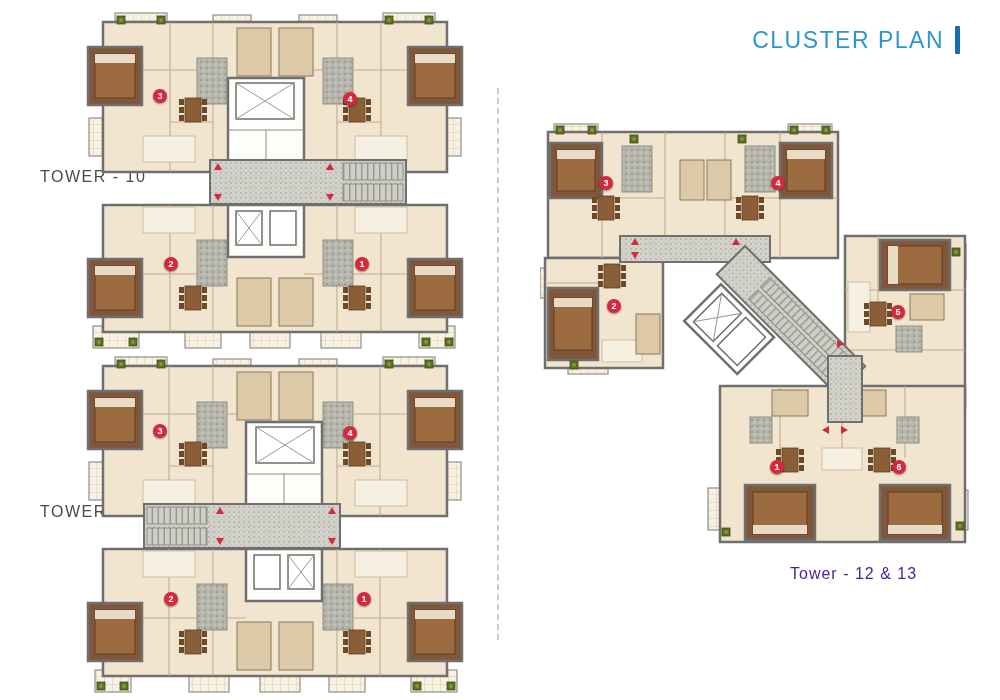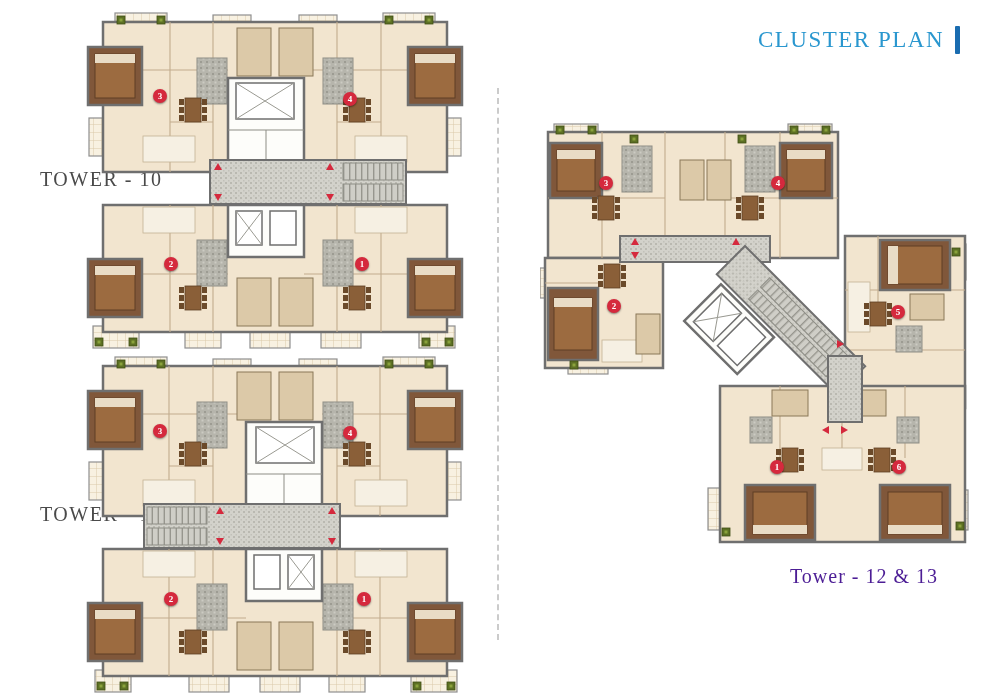--- a/index.html
+++ b/index.html
@@ -1,25 +1,25 @@
 <!DOCTYPE html>
 <html style="--blue: #2a97cf; --barblue: #1a6cb0; --labelgray: #4a4a4a; --red: #d5293d; --floor: #f2e5cf; --wall: #6f6f6f; --brown: #80573a;"><head>
 <meta charset="utf-8">
 <style>
   html,body{margin:0;padding:0;background:#ffffff;}
   .canvas{
     position:relative;width:1000px;height:700px;background:#ffffff;overflow:hidden;
-    font-family:Liberation Serif, serif;
+    font-family:Liberation Sans, sans-serif;
   }
   
   .header{position:absolute;top:26px;left:730px;width:230px;display:flex;align-items:center;justify-content:flex-end;gap:11px;}
   .header .title{font-size:23px;font-weight:500;letter-spacing:1.5px;color:var(--blue);}
   .header .bar{width:5px;height:28px;background:var(--barblue);border-radius:1px;}
   
-  .tlabel{position:absolute;color:var(--labelgray);font-size:20px;letter-spacing:1.5px;}
+  .tlabel{position:absolute;color:var(--labelgray);font-size:16px;letter-spacing:1.5px;}
   .tlabel.t10{left:40px;top:168px;}
   .tlabel.t11{left:40px;top:503px;}
   .tlabel.t1213{left:790px;top:565px;letter-spacing:1px;color:#4c1d95;}
   
   .divider{position:absolute;left:497px;top:88px;height:552px;width:0;border-left:2px dashed #c3c3c3;opacity:.85;}
   
   .plan{position:absolute;}
   .plan.p10{left:85px;top:12px;}
   .plan.p11{left:85px;top:356px;}
   .plan.p1213{left:540px;top:118px;}

